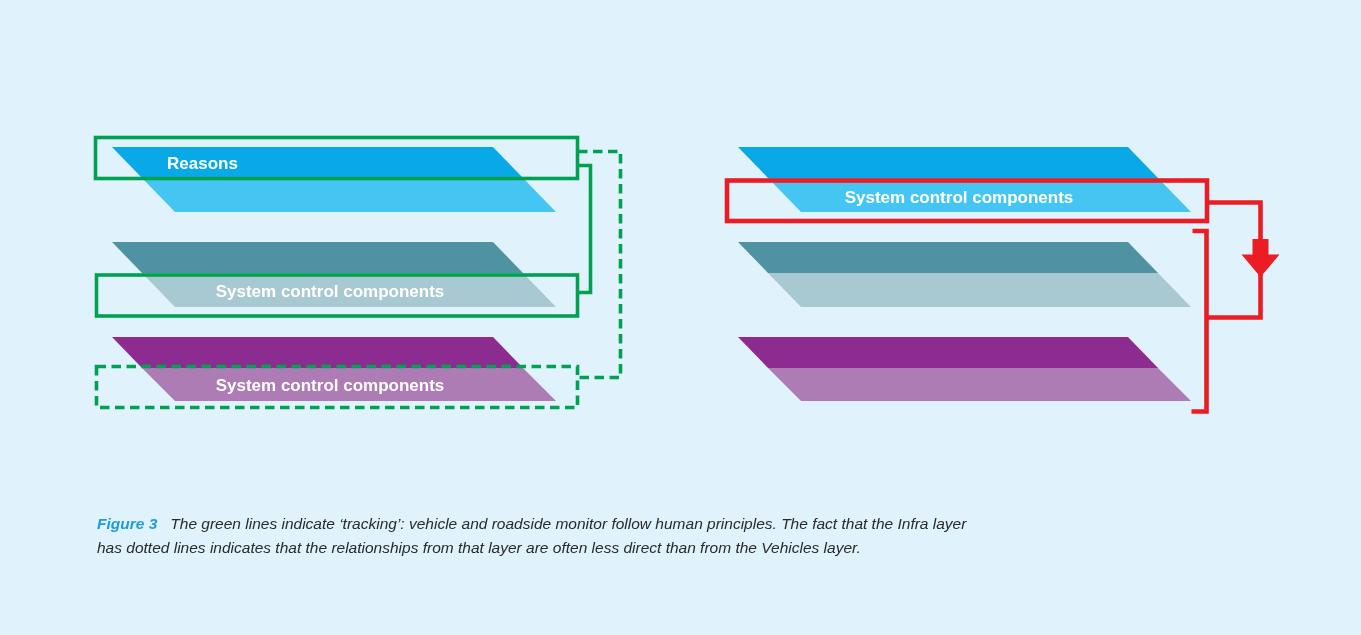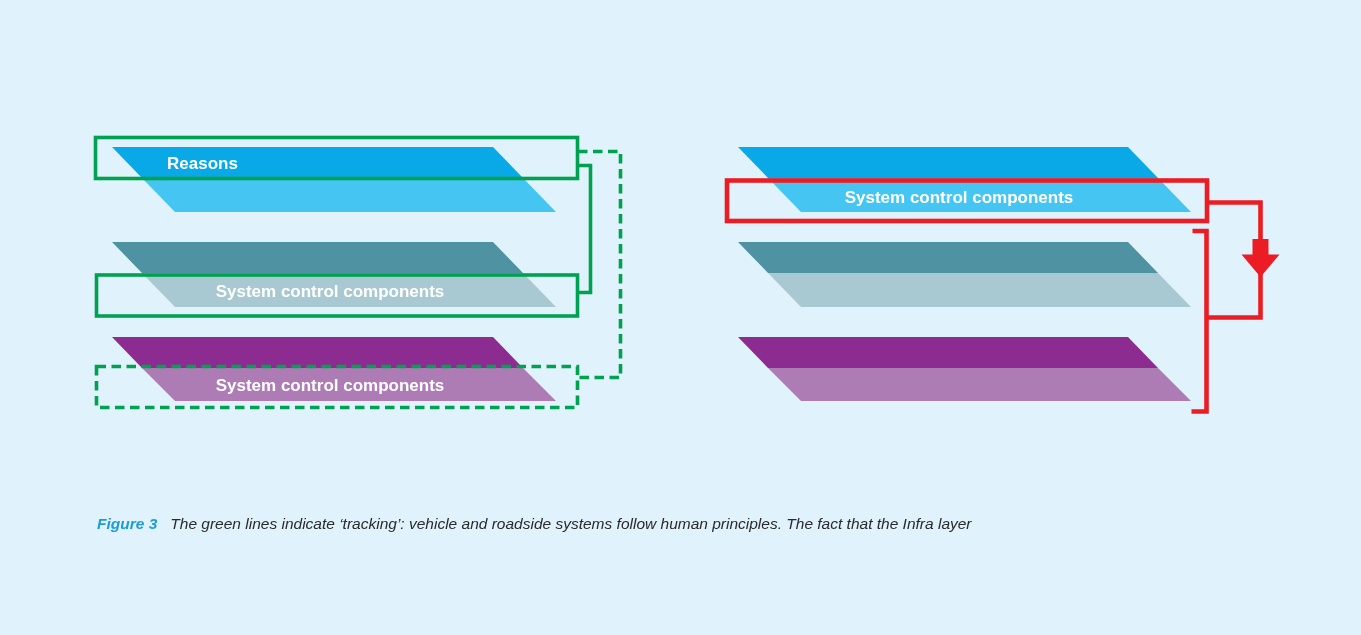--- a/index.html
+++ b/index.html
@@ -113,17 +113,18 @@
       <path class="red-stroke" d="M 1207 202.5 H 1260.5 V 317.5 H 1208"></path>
       <polygon class="red-fill" points="1252.5,239 1268.5,239 1268.5,254.5 1279.5,254.5 1260.5,277 1241.5,254.5 1252.5,254.5"></polygon>
       <path class="red-stroke" d="M 1192.5 231 H 1206.5 V 411.5 H 1191.5"></path>
 
       <text class="band-label" x="959" y="203" text-anchor="middle">System control components</text>
     </g>
   </svg>
 
   <div class="caption">
     <div>
-      <span class="fig-label">Figure 3</span><span>The green lines indicate ‘tracking’: vehicle and roadside systems follow human principles. The fact that the Infra layer</span>
+      <span class="fig-label">Figure 3</span><span>The green lines indicate ‘tracking’: vehicle and roadside monitor follow human principles. The fact that the Infra layer</span>
     </div>
+    <div>has dotted lines indicates that the relationships from that layer are often less direct than from the Vehicles layer.</div>
   </div>
 
 </div>
 
 </body></html>

